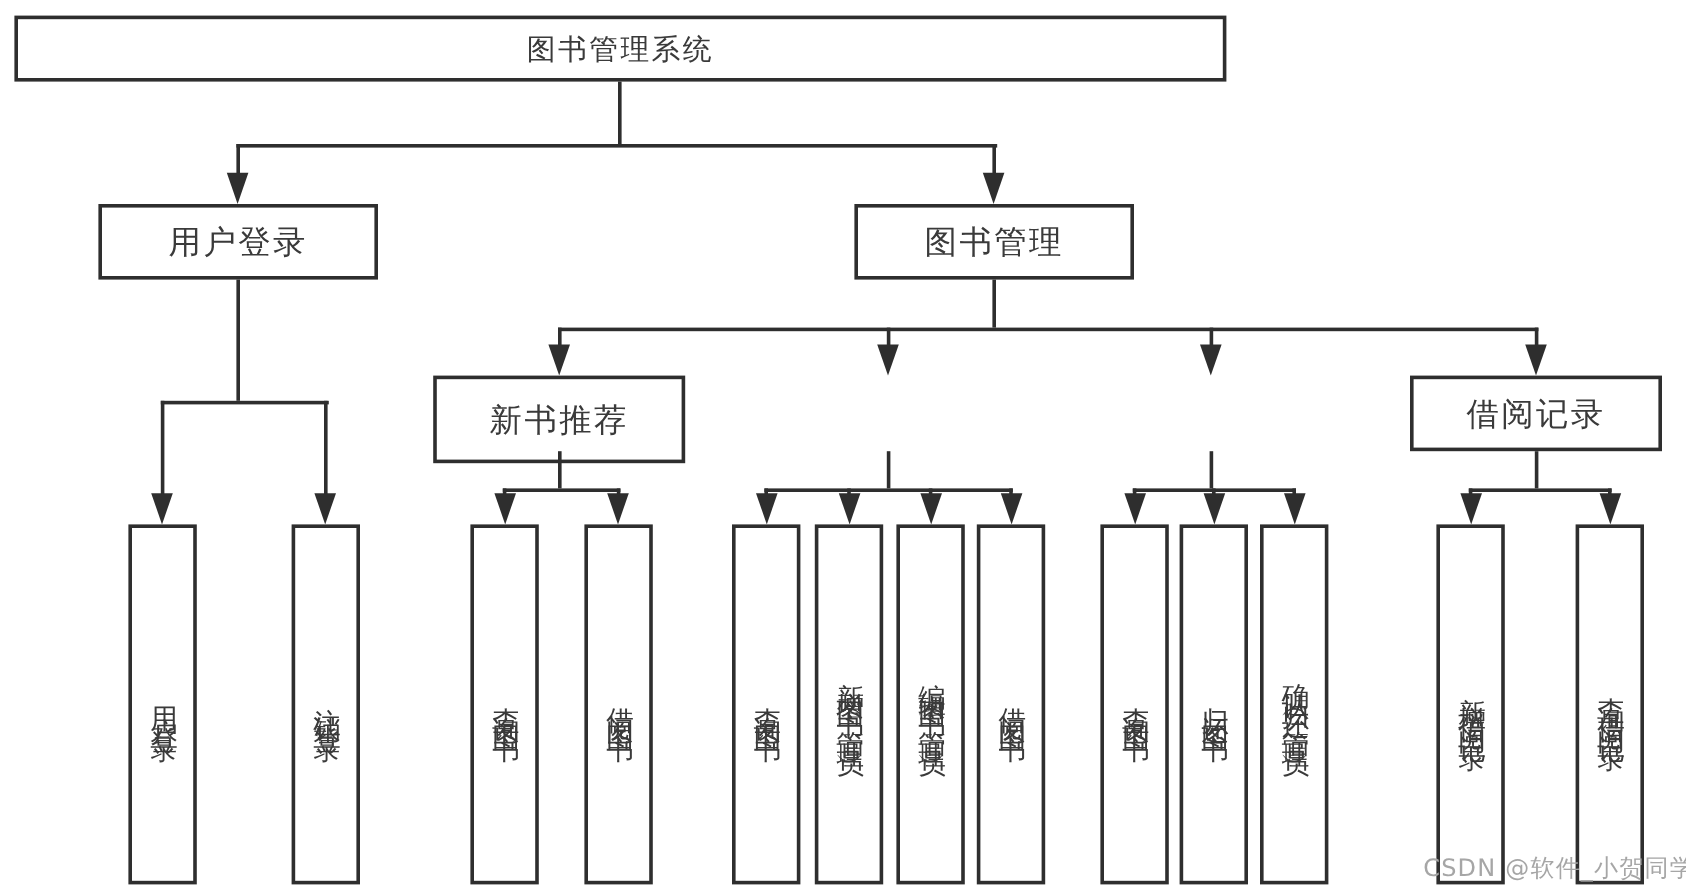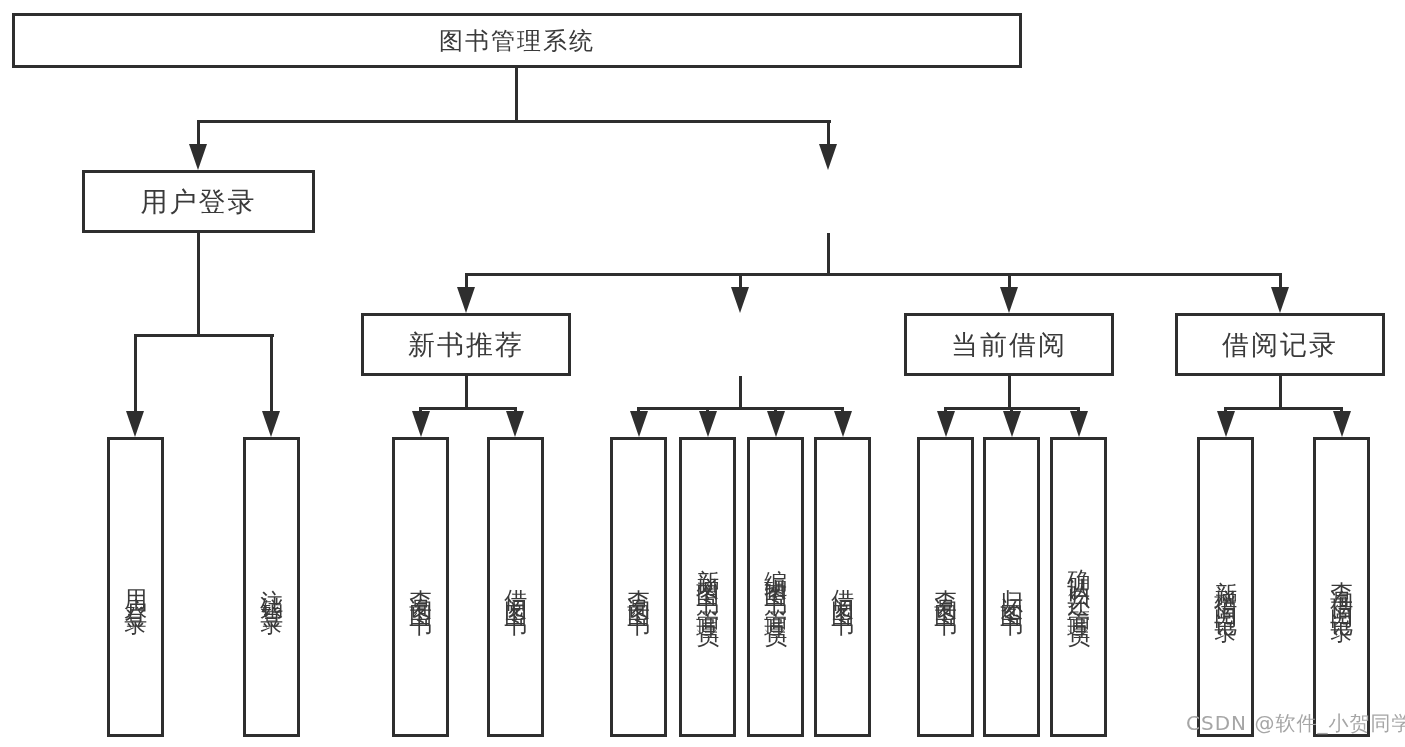--- a/index.html
+++ b/index.html
@@ -52,44 +52,44 @@
   <div class="vline" style="left:515px;top:68px;height:52px"></div>
   <div class="hline" style="left:197px;top:120px;width:634px"></div>
   <div class="vline" style="left:197px;top:120px;height:28px"></div>
   <div class="arrowhead" style="left:189px;top:144px"></div>
   <div class="vline" style="left:827px;top:120px;height:28px"></div>
   <div class="arrowhead" style="left:819px;top:144px"></div>
 
   <div class="node branch" style="left:82px;top:170px;width:233px;height:63px">
     <span>用户登录</span>
   </div>
+  <div class="node branch" style="left:712px;top:170px;width:233px;height:63px">
+    <span>图书管理</span>
+  </div>
 
   <div class="vline" style="left:197px;top:233px;height:101px"></div>
   <div class="hline" style="left:134px;top:334px;width:140px"></div>
   <div class="vline" style="left:134px;top:334px;height:79px"></div>
   <div class="arrowhead" style="left:126px;top:411px"></div>
   <div class="vline" style="left:270px;top:334px;height:79px"></div>
   <div class="arrowhead" style="left:262px;top:411px"></div>
 
   <div class="vline" style="left:827px;top:233px;height:40px"></div>
   <div class="hline" style="left:465px;top:273px;width:817px"></div>
   <div class="vline" style="left:465px;top:273px;height:16px"></div>
   <div class="arrowhead" style="left:457px;top:287px"></div>
   <div class="vline" style="left:739px;top:273px;height:16px"></div>
   <div class="arrowhead" style="left:731px;top:287px"></div>
   <div class="vline" style="left:1008px;top:273px;height:16px"></div>
   <div class="arrowhead" style="left:1000px;top:287px"></div>
   <div class="vline" style="left:1279px;top:273px;height:16px"></div>
   <div class="arrowhead" style="left:1271px;top:287px"></div>
 
-  <div class="node branch" style="left:361px;top:313px;width:210px;height:63px">
+  <div class="node branch" style="left:361px;top:313px;width:210px;height:73px">
     <span>新书推荐</span>
-  </div>
-  <div class="node branch" style="left:904px;top:313px;width:210px;height:63px">
-    <span>当前借阅</span>
   </div>
   <div class="node branch" style="left:1175px;top:313px;width:210px;height:63px">
     <span>借阅记录</span>
   </div>
 
   <div class="vline" style="left:465px;top:376px;height:31px"></div>
   <div class="hline" style="left:419px;top:407px;width:98px"></div>
   <div class="vline" style="left:419px;top:407px;height:8px"></div>
   <div class="arrowhead" style="left:412px;top:411px"></div>
   <div class="vline" style="left:514px;top:407px;height:8px"></div>

